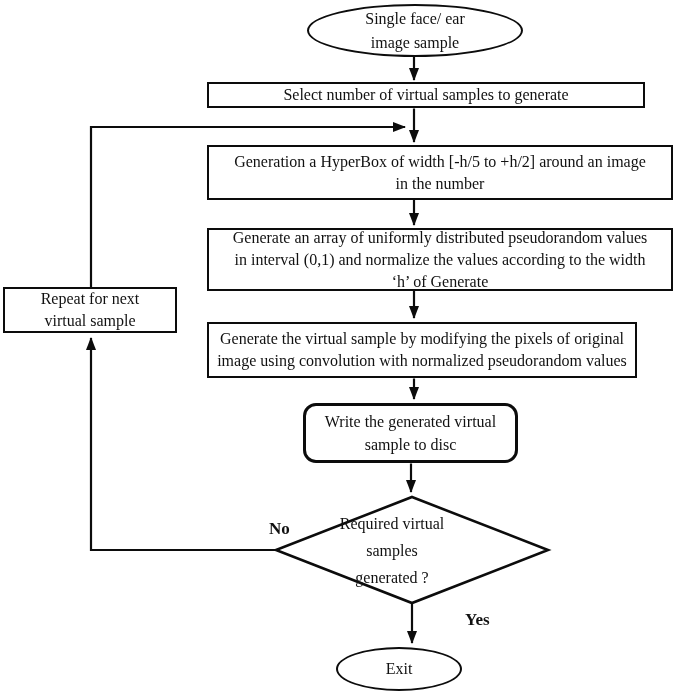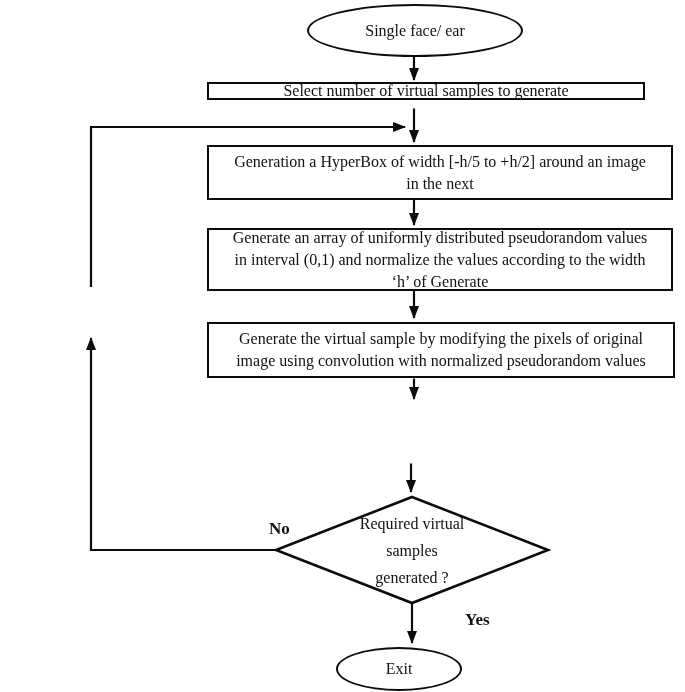--- a/index.html
+++ b/index.html
@@ -62,61 +62,70 @@
   .edge-label {
     position: absolute;
     font-weight: bold;
     font-size: 17px;
     line-height: 22px;
     background: transparent;
     margin-left: 42px;
   }
   
   #n-start   { left: 307px; top: 4px;   width: 216px; height: 53px; }
-  #n-select  { left: 207px; top: 82px;  width: 438px; height: 18px; }
+  #n-select  { left: 207px; top: 82px;  width: 438px; height: 26px; }
   #n-hyperbox{ left: 207px; top: 145px; width: 466px; height: 55px; }
   #n-pseudo  { left: 207px; top: 228px; width: 466px; height: 63px; align-items: center; }
-  #n-conv    { left: 207px; top: 322px; width: 468px; height: 56px; }
+  #n-conv    { left: 207px; top: 322px; width: 430px; height: 56px; }
   #n-write   { left: 303px; top: 403px; width: 215px; height: 60px; }
   #n-repeat  { left: 3px;   top: 287px; width: 174px; height: 46px; }
   #n-exit    { left: 336px; top: 647px; width: 126px; height: 44px; }
-  #l-decision{ left: 316px; top: 509px; width: 192px; height: 83px; }
+  #l-decision{ left: 296px; top: 509px; width: 192px; height: 83px; }
   #l-no  { left: 227px; top: 518px; }
   #l-yes { left: 423px; top: 609px; }
 </style>
 </head>
 <body>
 
 <div class="canvas">
 
   <div class="node ellipse" id="n-start">
     <span>Single face/ ear</span>
+    <span>image sample</span>
   </div>
 
   <div class="node rect" id="n-select">
     <span>Select number of virtual samples to generate</span>
   </div>
 
   <div class="node rect" id="n-hyperbox">
     <span>Generation a HyperBox of width [-h/5 to +h/2] around an image</span>
-    <span>in the next</span>
+    <span>in the number</span>
   </div>
 
   <div class="node rect" id="n-pseudo">
     <span>Generate an array of uniformly distributed pseudorandom values</span>
     <span>in interval (0,1) and normalize the values according to the width</span>
     <span>‘h’ of Generate</span>
   </div>
 
   <div class="node rect" id="n-conv">
     <span>Generate the virtual sample by modifying the pixels of  original</span>
     <span>image using convolution with normalized pseudorandom values</span>
   </div>
 
+  <div class="node rounded" id="n-write">
+    <span>Write the generated virtual</span>
+    <span>sample to disc</span>
+  </div>
 
+  <div class="node rect" id="n-repeat">
+    <span>Repeat for next</span>
+    <span>virtual sample</span>
+  </div>
 
   <div class="node ellipse" id="n-exit">
     <span>Exit</span>
   </div>
 
   <svg class="svg-layer" viewBox="0 0 685 692">
     <defs>
       <marker id="arrow" markerUnits="userSpaceOnUse" markerWidth="15" markerHeight="12" refX="12" refY="5" orient="auto">
         <path d="M0,0 L13,5 L0,10 Z" fill="#0c0c0c"></path>
       </marker>

